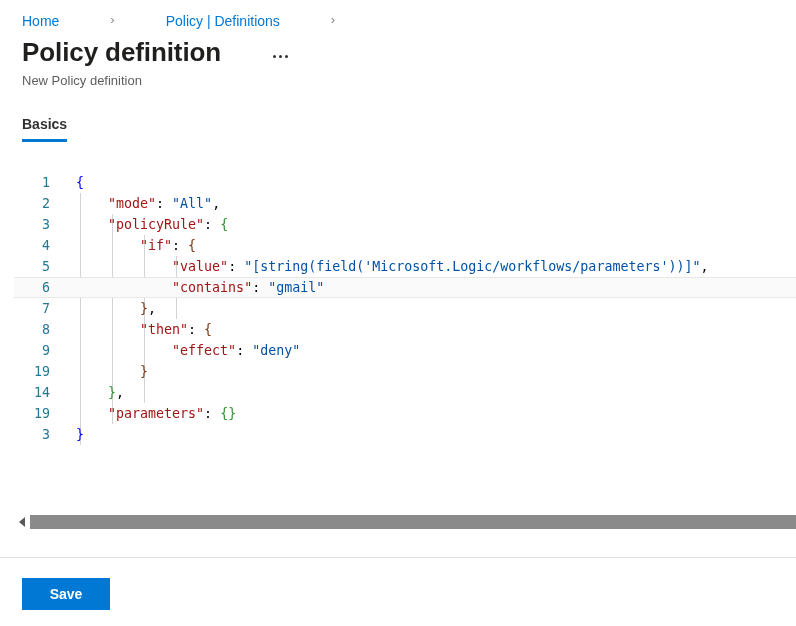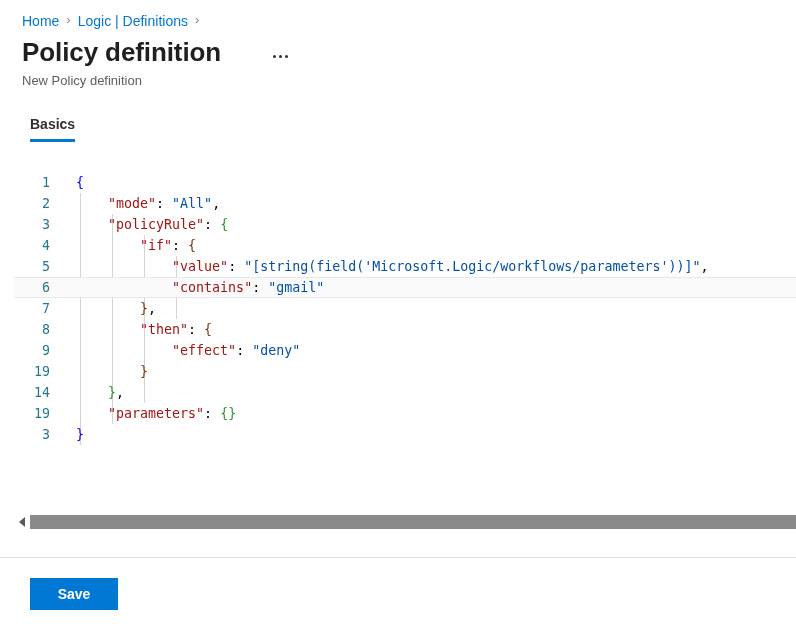--- a/index.html
+++ b/index.html
@@ -20,20 +20,21 @@
     background: #ffffff;
   }
 
   
   .breadcrumb {
     display: flex;
     align-items: center;
     padding: 11px 0 0 22px;
     height: 30px;
     font-size: 14px;
+    gap: 44px;
   }
   .crumb-link {
     color: #0078d4;
     cursor: pointer;
     white-space: nowrap;
   }
   .crumb-sep {
     color: #8a8886;
     margin: 0 7px;
     font-size: 13px;
@@ -78,21 +79,20 @@
     padding: 4px 4px 0 22px;
     font-size: 13px;
     color: #605e5c;
     line-height: 18px;
   }
 
   
   .tabs {
     display: flex;
     padding: 24px 0 0 22px;
-    margin-left: 8px;
   }
   .tab {
     position: relative;
     font-size: 14px;
     color: #323130;
     font-weight: 600;
     padding: 2px 8px 10px 8px;
     margin-left: -8px;
     cursor: pointer;
   }
@@ -223,21 +223,21 @@
   .footer {
     position: absolute;
     left: 0;
     top: 558px;
     width: 796px;
     height: 68px;
     background: #ffffff;
   }
   .save-btn {
     position: absolute;
-    left: 30px;
+    left: 22px;
     top: 20px;
     min-width: 88px;
     height: 32px;
     background: #0078d4;
     color: #ffffff;
     border: none;
     font-size: 14px;
     font-weight: 600;
     font-family: "Liberation Sans", sans-serif;
     cursor: pointer;
@@ -245,21 +245,21 @@
   }
 </style>
 </head>
 <body>
 
 <div class="page">
 
   <nav class="breadcrumb">
     <span class="crumb-link">Home</span>
     <span class="crumb-sep">›</span>
-    <span class="crumb-link">Logic | Definitions</span>
+    <span class="crumb-link">Policy | Definitions</span>
     <span class="crumb-sep">›</span>
   </nav>
 
   <div class="title-row">
     <h1 class="page-title">Policy definition</h1>
     <div class="ellipsis-btn">
       <i></i>
       <i></i>
       <i></i>
     </div>

